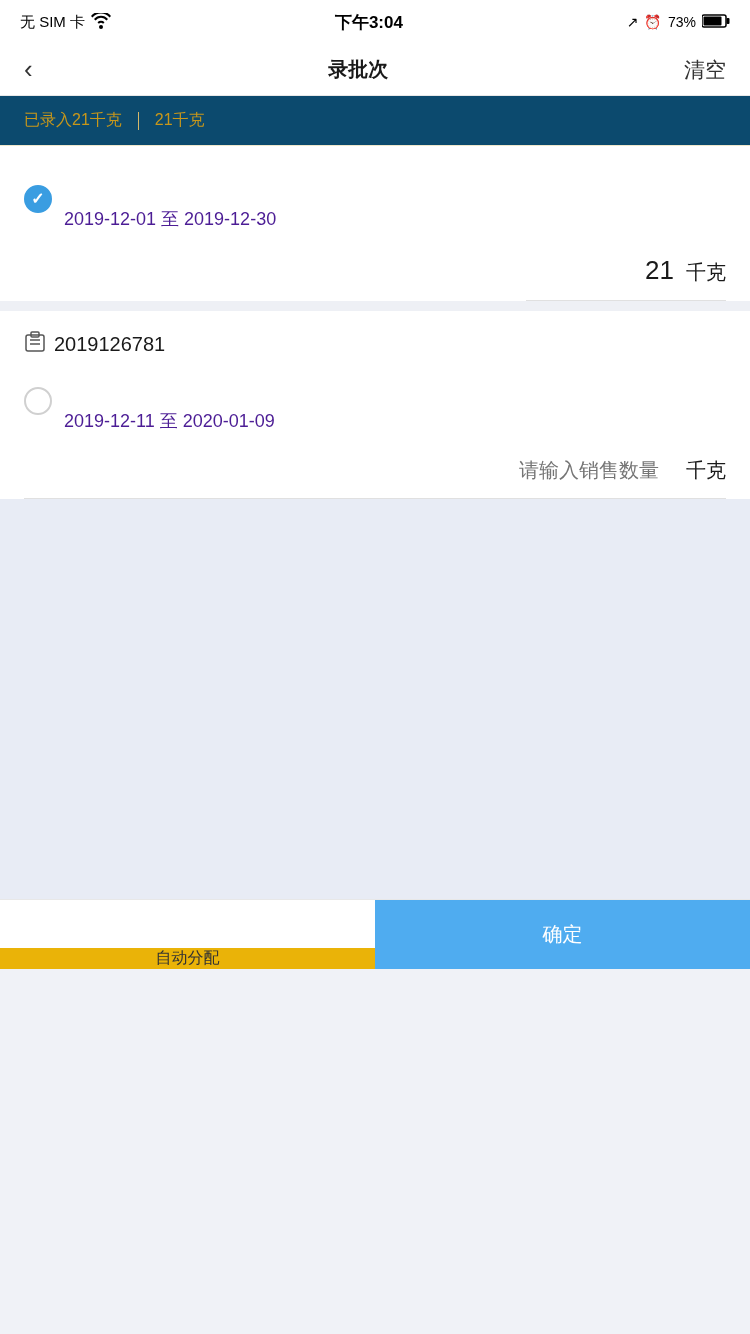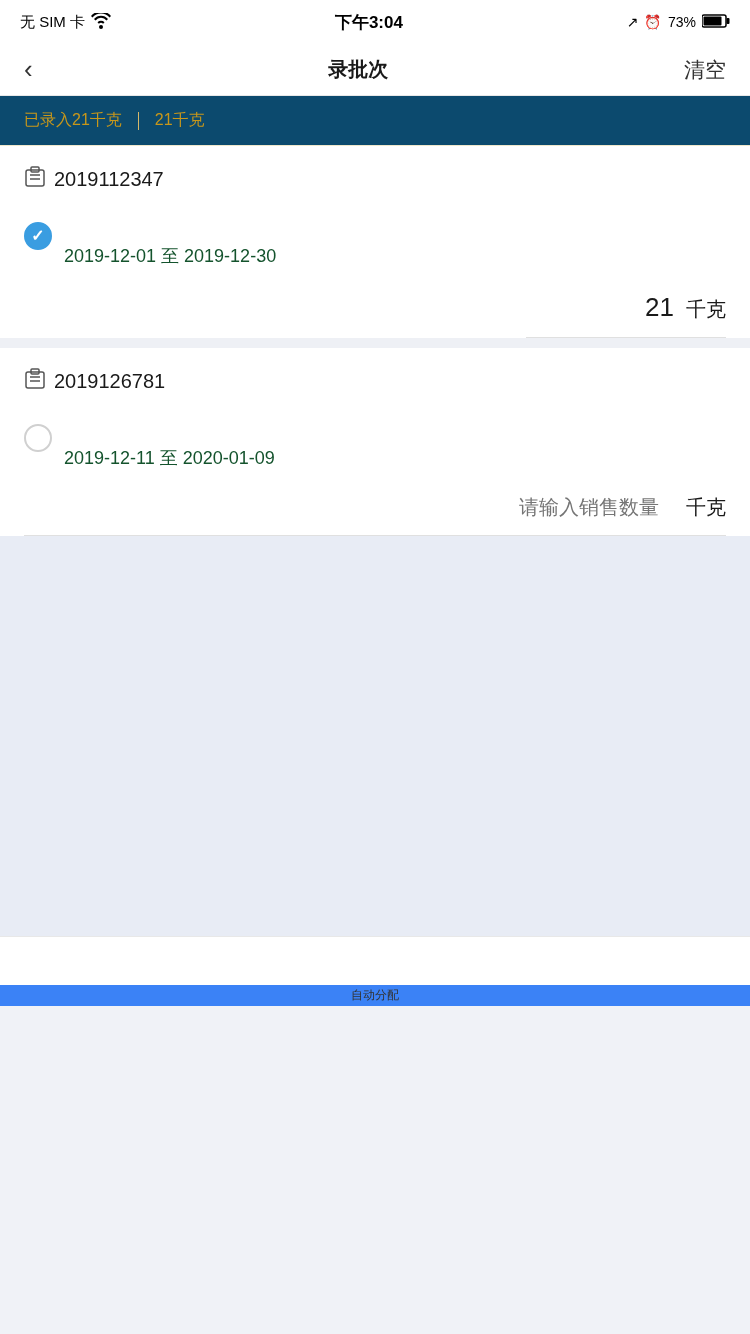--- a/index.html
+++ b/index.html
@@ -135,21 +135,21 @@
       justify-content: center;
     }
     .radio-circle.checked::after {
       content: '✓';
       color: #fff;
       font-size: 16px;
       font-weight: bold;
     }
     .batch-date {
       font-size: 18px;
-      color: #14532d;
+      color: #4c1d95;
       margin-top: 41px;
     }
 
     .batch-avail-box {
       background: #f5f7fa;
       border-radius: 6px;
       padding: 12px 16px;
       margin-bottom: 20px;
     }
     .batch-avail-text {
@@ -227,24 +227,24 @@
       display: flex;
       height: 70px;
       background: #fff;
       border-top: 1px solid #e8e8e8;
     }
     .btn-auto {
       flex: 1;
       display: flex;
       align-items: center;
       justify-content: center;
-      font-size: 12px;
+      font-size: 16px;
       color: #333;
       cursor: pointer;
-      background: #3b82f6;
+      background: #eab308;
       margin-top: 48px;
     }
     .btn-confirm {
       flex: 1;
       display: flex;
       align-items: center;
       justify-content: center;
       font-size: 20px;
       color: #fff;
       cursor: pointer;
@@ -288,31 +288,20 @@
 </div>
 
 <div class="info-banner">
   <span class="info-text">已录入21千克</span>
   <div class="info-divider"></div>
   <span class="info-text">21千克</span>
 </div>
 
 <div class="content">
   <div class="batch-item">
-    <div class="batch-id-row">
-      <span class="batch-icon">
-        <svg width="22" height="22" viewBox="0 0 22 22">
-          <rect x="2" y="4" width="18" height="16" rx="2" fill="none" stroke="#555" stroke-width="1.5"></rect>
-          <line x1="6" y1="9" x2="16" y2="9" stroke="#555" stroke-width="1.5"></line>
-          <line x1="6" y1="13" x2="16" y2="13" stroke="#555" stroke-width="1.5"></line>
-          <rect x="7" y="1" width="8" height="5" rx="1" fill="none" stroke="#555" stroke-width="1.5"></rect>
-        </svg>
-      </span>
-      <span class="batch-id">2019112347</span>
-    </div>
     <div class="batch-date-row">
       <div class="radio-circle checked"></div>
       <span class="batch-date">2019-12-01 至 2019-12-30</span>
     </div>
   </div>
 
   <div class="quantity-row">
     <span class="quantity-value">21</span>
     <span class="quantity-unit">千克</span>
   </div>
@@ -346,13 +335,14 @@
     <input class="quantity-input" type="number" placeholder="请输入销售数量" style="">
     <span class="quantity-unit-2">千克</span>
   </div>
   <div class="input-underline"></div>
 </div>
 
 <div class="gray-area"></div>
 
 <div class="bottom-bar">
   <div class="btn-auto">自动分配</div>
+  <div class="btn-confirm">确定</div>
 </div>
 
 </body></html>

